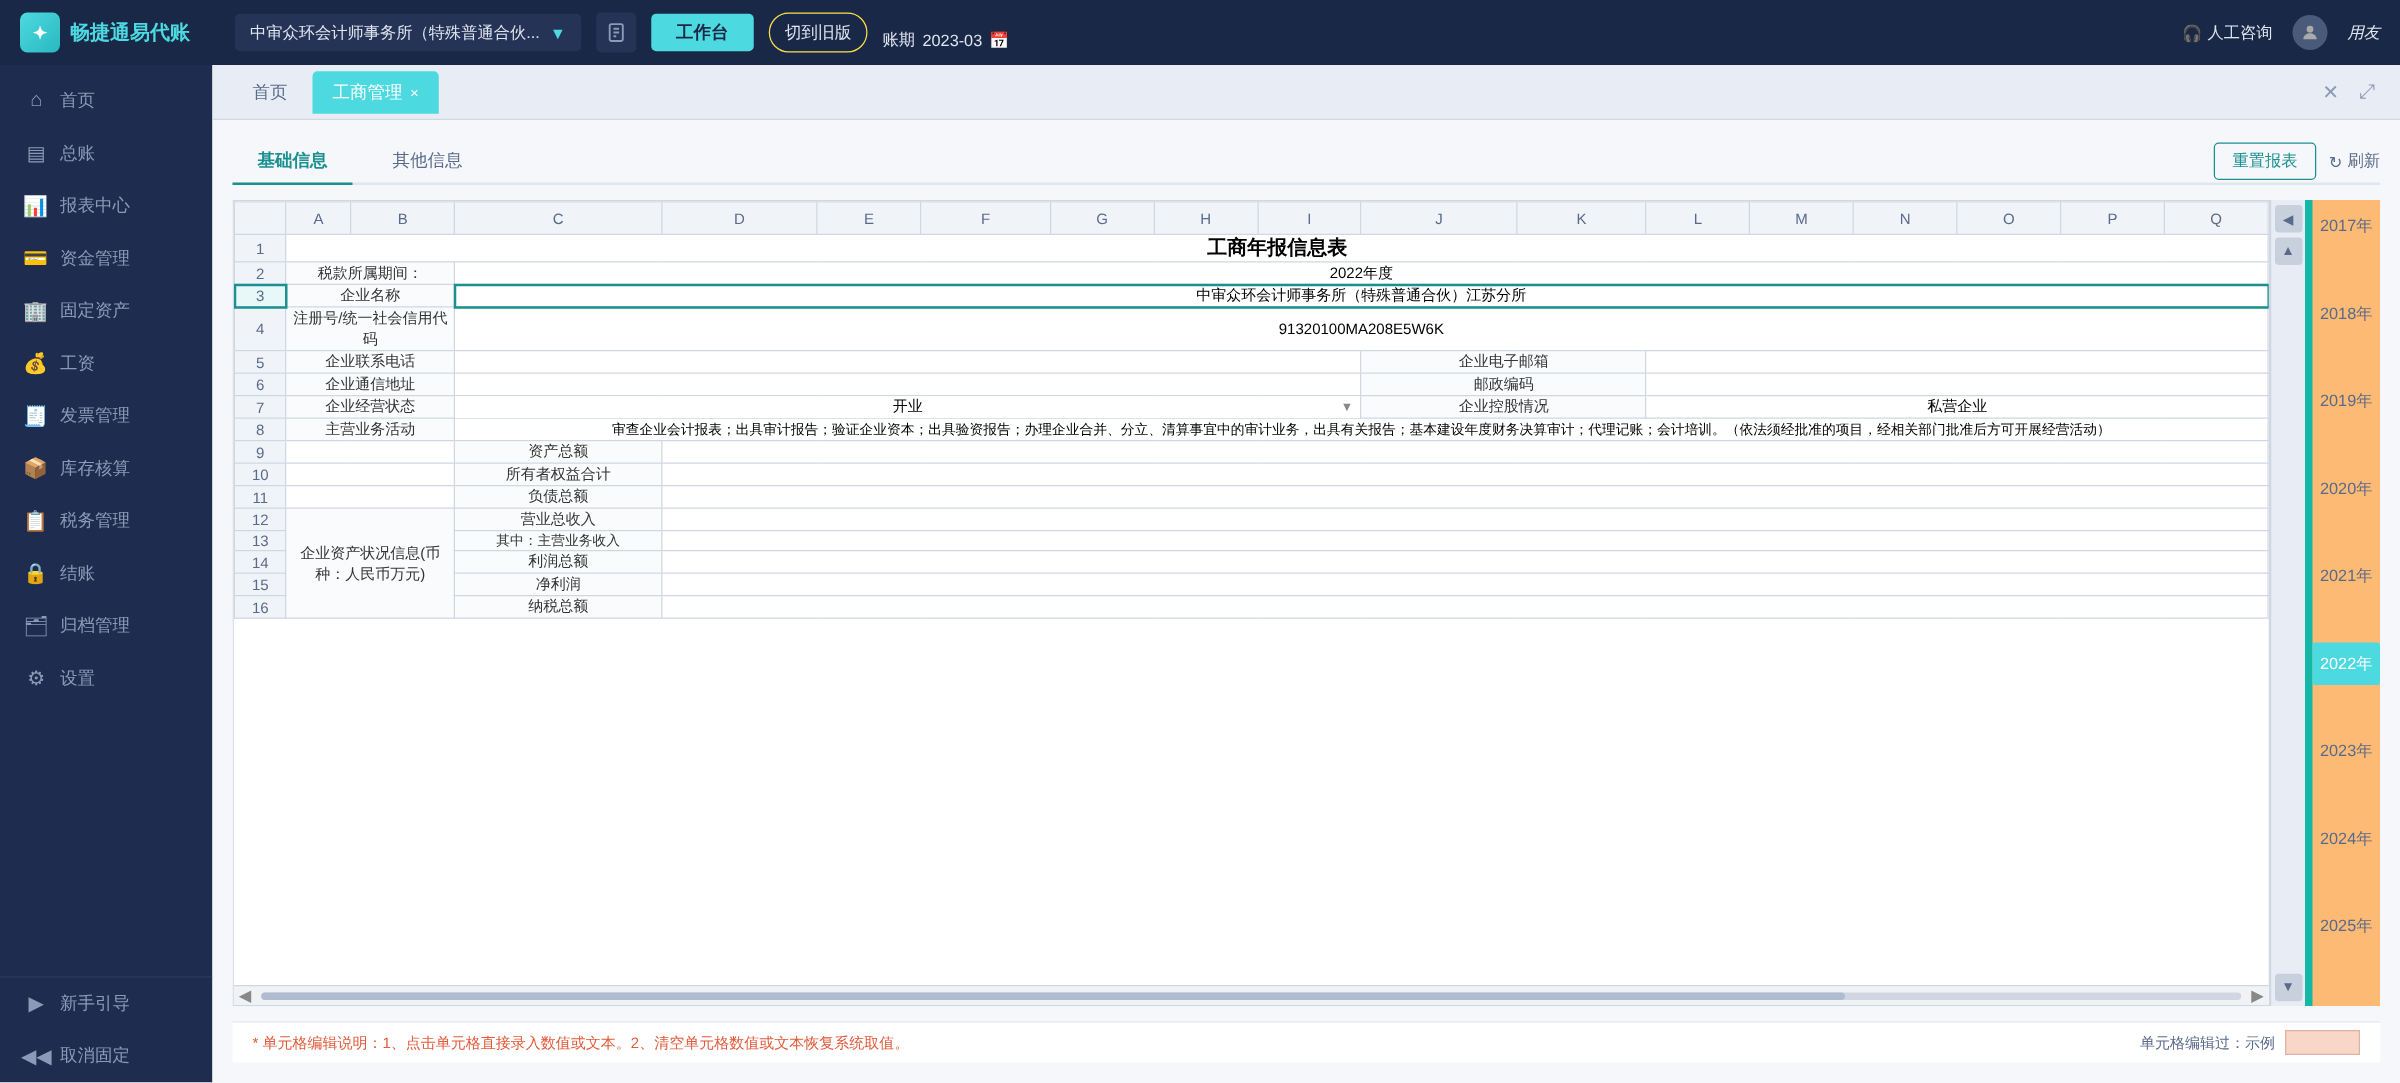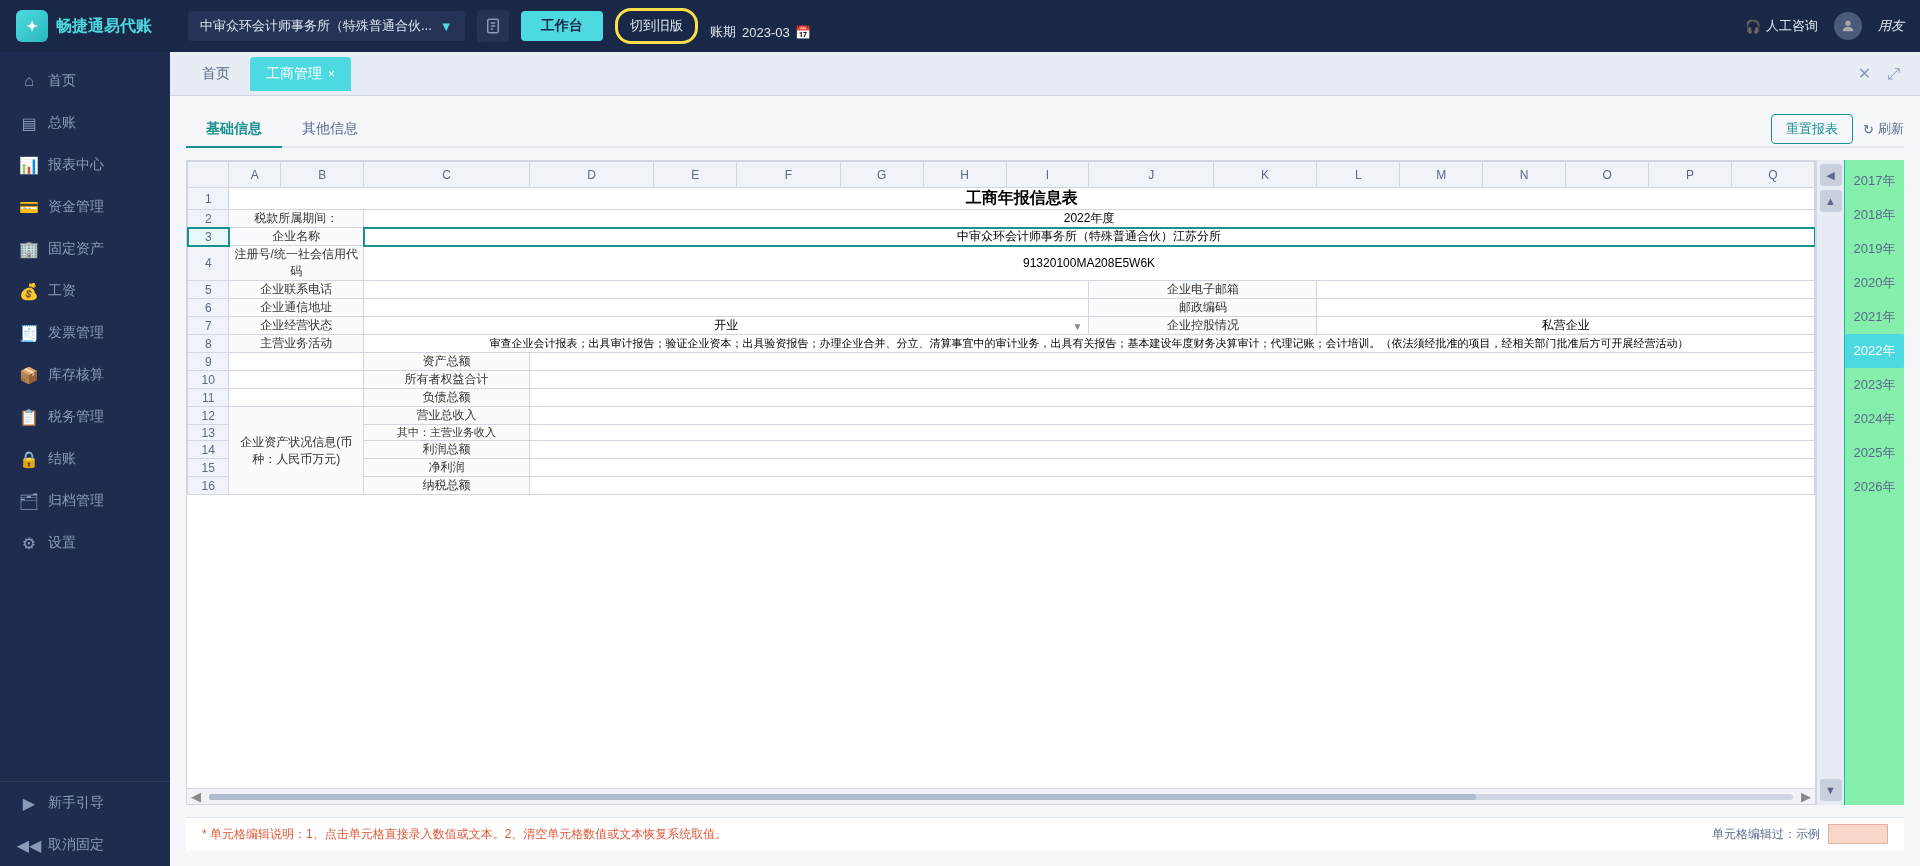--- a/index.html
+++ b/index.html
@@ -8,21 +8,21 @@
     
     .top-header {
       display: flex; align-items: center; background: #1a2847; height: 52px; padding: 0 16px; gap: 12px;
     }
     .logo-area { display: flex; align-items: center; gap: 8px; color: #4dd9e0; font-size: 16px; font-weight: bold; min-width: 160px; }
     .logo-icon { width: 32px; height: 32px; background: linear-gradient(135deg, #4dd9e0, #2ab8c0); border-radius: 6px; display: flex; align-items: center; justify-content: center; color: white; font-size: 14px; }
     .company-selector { display: flex; align-items: center; background: #243356; border-radius: 4px; padding: 6px 12px; color: #e0e6f0; cursor: pointer; gap: 8px; font-size: 13px; }
     .company-selector .arrow { color: #4dd9e0; }
     .doc-icon { width: 32px; height: 32px; background: #243356; border-radius: 4px; display: flex; align-items: center; justify-content: center; color: #8a9bb8; cursor: pointer; }
     .workbench-btn { background: #4dd9e0; color: #1a2847; border: none; border-radius: 4px; padding: 6px 20px; font-size: 14px; font-weight: bold; cursor: pointer; }
-    .old-version-btn { background: transparent; color: #e0e6f0; border: 3px solid #fde047; border-radius: 16px; padding: 6px 12px; cursor: pointer; }
+    .old-version-btn { background: transparent; color: #e0e6f0; border: 1px solid #fde047; border-radius: 16px; padding: 6px 12px; cursor: pointer; }
     .period-area { display: flex; align-items: center; color: #e0e6f0; gap: 6px; margin-top: 12px; }
     .calendar-icon { color: #4dd9e0; cursor: pointer; }
     .header-right { margin-left: auto; display: flex; align-items: center; gap: 16px; color: #e0e6f0; }
     .service-btn { display: flex; align-items: center; gap: 4px; cursor: pointer; color: #e0e6f0; }
     .user-area { display: flex; align-items: center; gap: 16px; cursor: pointer; font-style: italic; }
     .user-avatar { width: 28px; height: 28px; background: #4a5a7a; border-radius: 50%; display: flex; align-items: center; justify-content: center; color: #ccc; }
 
     
     .main-layout { display: flex; height: calc(866px - 52px); }
 
@@ -40,21 +40,21 @@
     .tab-home { padding: 8px 16px; color: #5a6a8a; cursor: pointer; font-size: 14px; }
     .tab-active { background: #4dd9e0; color: #fff; border-radius: 4px 4px 0 0; padding: 8px 16px; font-size: 14px; display: flex; align-items: center; gap: 6px; cursor: pointer; }
     .tab-close { cursor: pointer; font-size: 12px; }
     .tab-bar-actions { margin-left: auto; display: flex; gap: 8px; }
     .tab-action-btn { background: transparent; border: none; color: #8a9bb8; cursor: pointer; font-size: 16px; padding: 4px; }
 
     
     .page-content { flex: 1; padding: 16px; background: #f5f7fa; display: flex; flex-direction: column; gap: 12px; overflow: hidden; }
 
     
-    .sub-tabs { display: flex; align-items: center; gap: 0; border-bottom: 2px solid #e0e6f0; }
+    .sub-tabs { display: flex; align-items: center; gap: 12px; border-bottom: 2px solid #e0e6f0; }
     .sub-tab { padding: 8px 20px; cursor: pointer; color: #5a6a8a; font-size: 14px; border-bottom: 2px solid transparent; margin-bottom: -2px; }
     .sub-tab.active { color: #1a9090; border-bottom: 2px solid #1a9090; font-weight: bold; }
     .sub-tab-actions { margin-left: auto; display: flex; gap: 10px; align-items: center; }
     .reset-btn { border: 1px solid #1a9090; color: #1a9090; background: transparent; border-radius: 4px; padding: 5px 14px; cursor: pointer; font-size: 13px; }
     .refresh-btn { color: #5a6a8a; background: transparent; border: none; cursor: pointer; font-size: 13px; display: flex; align-items: center; gap: 4px; }
 
     
     .spreadsheet-wrapper { flex: 1; background: white; border: 1px solid #d0d7e3; overflow: hidden; display: flex; flex-direction: column; }
     .spreadsheet-container { flex: 1; overflow: auto; position: relative; }
     .spreadsheet { border-collapse: collapse; width: 100%; font-size: 12px; }
@@ -74,21 +74,21 @@
     .h-scroll-track { flex: 1; height: 6px; background: #d0d7e3; border-radius: 3px; margin: 0 8px; position: relative; }
     .h-scroll-thumb { height: 6px; width: 80%; background: #b0bcd0; border-radius: 3px; position: absolute; left: 0; }
     .h-scroll-right { cursor: pointer; color: #888; }
 
     
     .status-bar { background: white; border-top: 1px solid #e0e6f0; padding: 6px 16px; display: flex; align-items: center; font-size: 12px; color: #e05a3a; }
     .status-bar-right { margin-left: auto; display: flex; align-items: center; gap: 8px; color: #5a6a8a; }
     .example-cell { width: 60px; height: 20px; background: #f8d7c8; border: 1px solid #e0b0a0; display: inline-block; }
 
     
-    .year-panel { width: 60px; background: #86efac; border-left: 1px solid #14b8a6; display: flex; flex-direction: column; align-items: center; padding: 4px 0; }
+    .year-panel { width: 60px; background: #fdba74; border-left: 6px solid #14b8a6; display: flex; flex-direction: column; align-items: center; padding: 4px 0; gap: 36px; }
     .year-item { width: 100%; text-align: center; padding: 8px 4px; cursor: pointer; color: #5a6a8a; font-size: 13px; }
     .year-item.active { background: #4dd9e0; color: white; border-radius: 2px; }
     .right-panel { display: flex; flex-direction: column; }
     .right-arrows { width: 28px; background: #e8edf5; display: flex; flex-direction: column; align-items: center; padding: 4px 0; gap: 4px; border-left: 1px solid #d0d7e3; }
     .right-arrow-btn { width: 22px; height: 22px; background: #c8d0de; border-radius: 3px; display: flex; align-items: center; justify-content: center; cursor: pointer; color: #5a6a8a; font-size: 11px; }
   </style>
 </head>
 <body>
 
 <div class="top-header">

